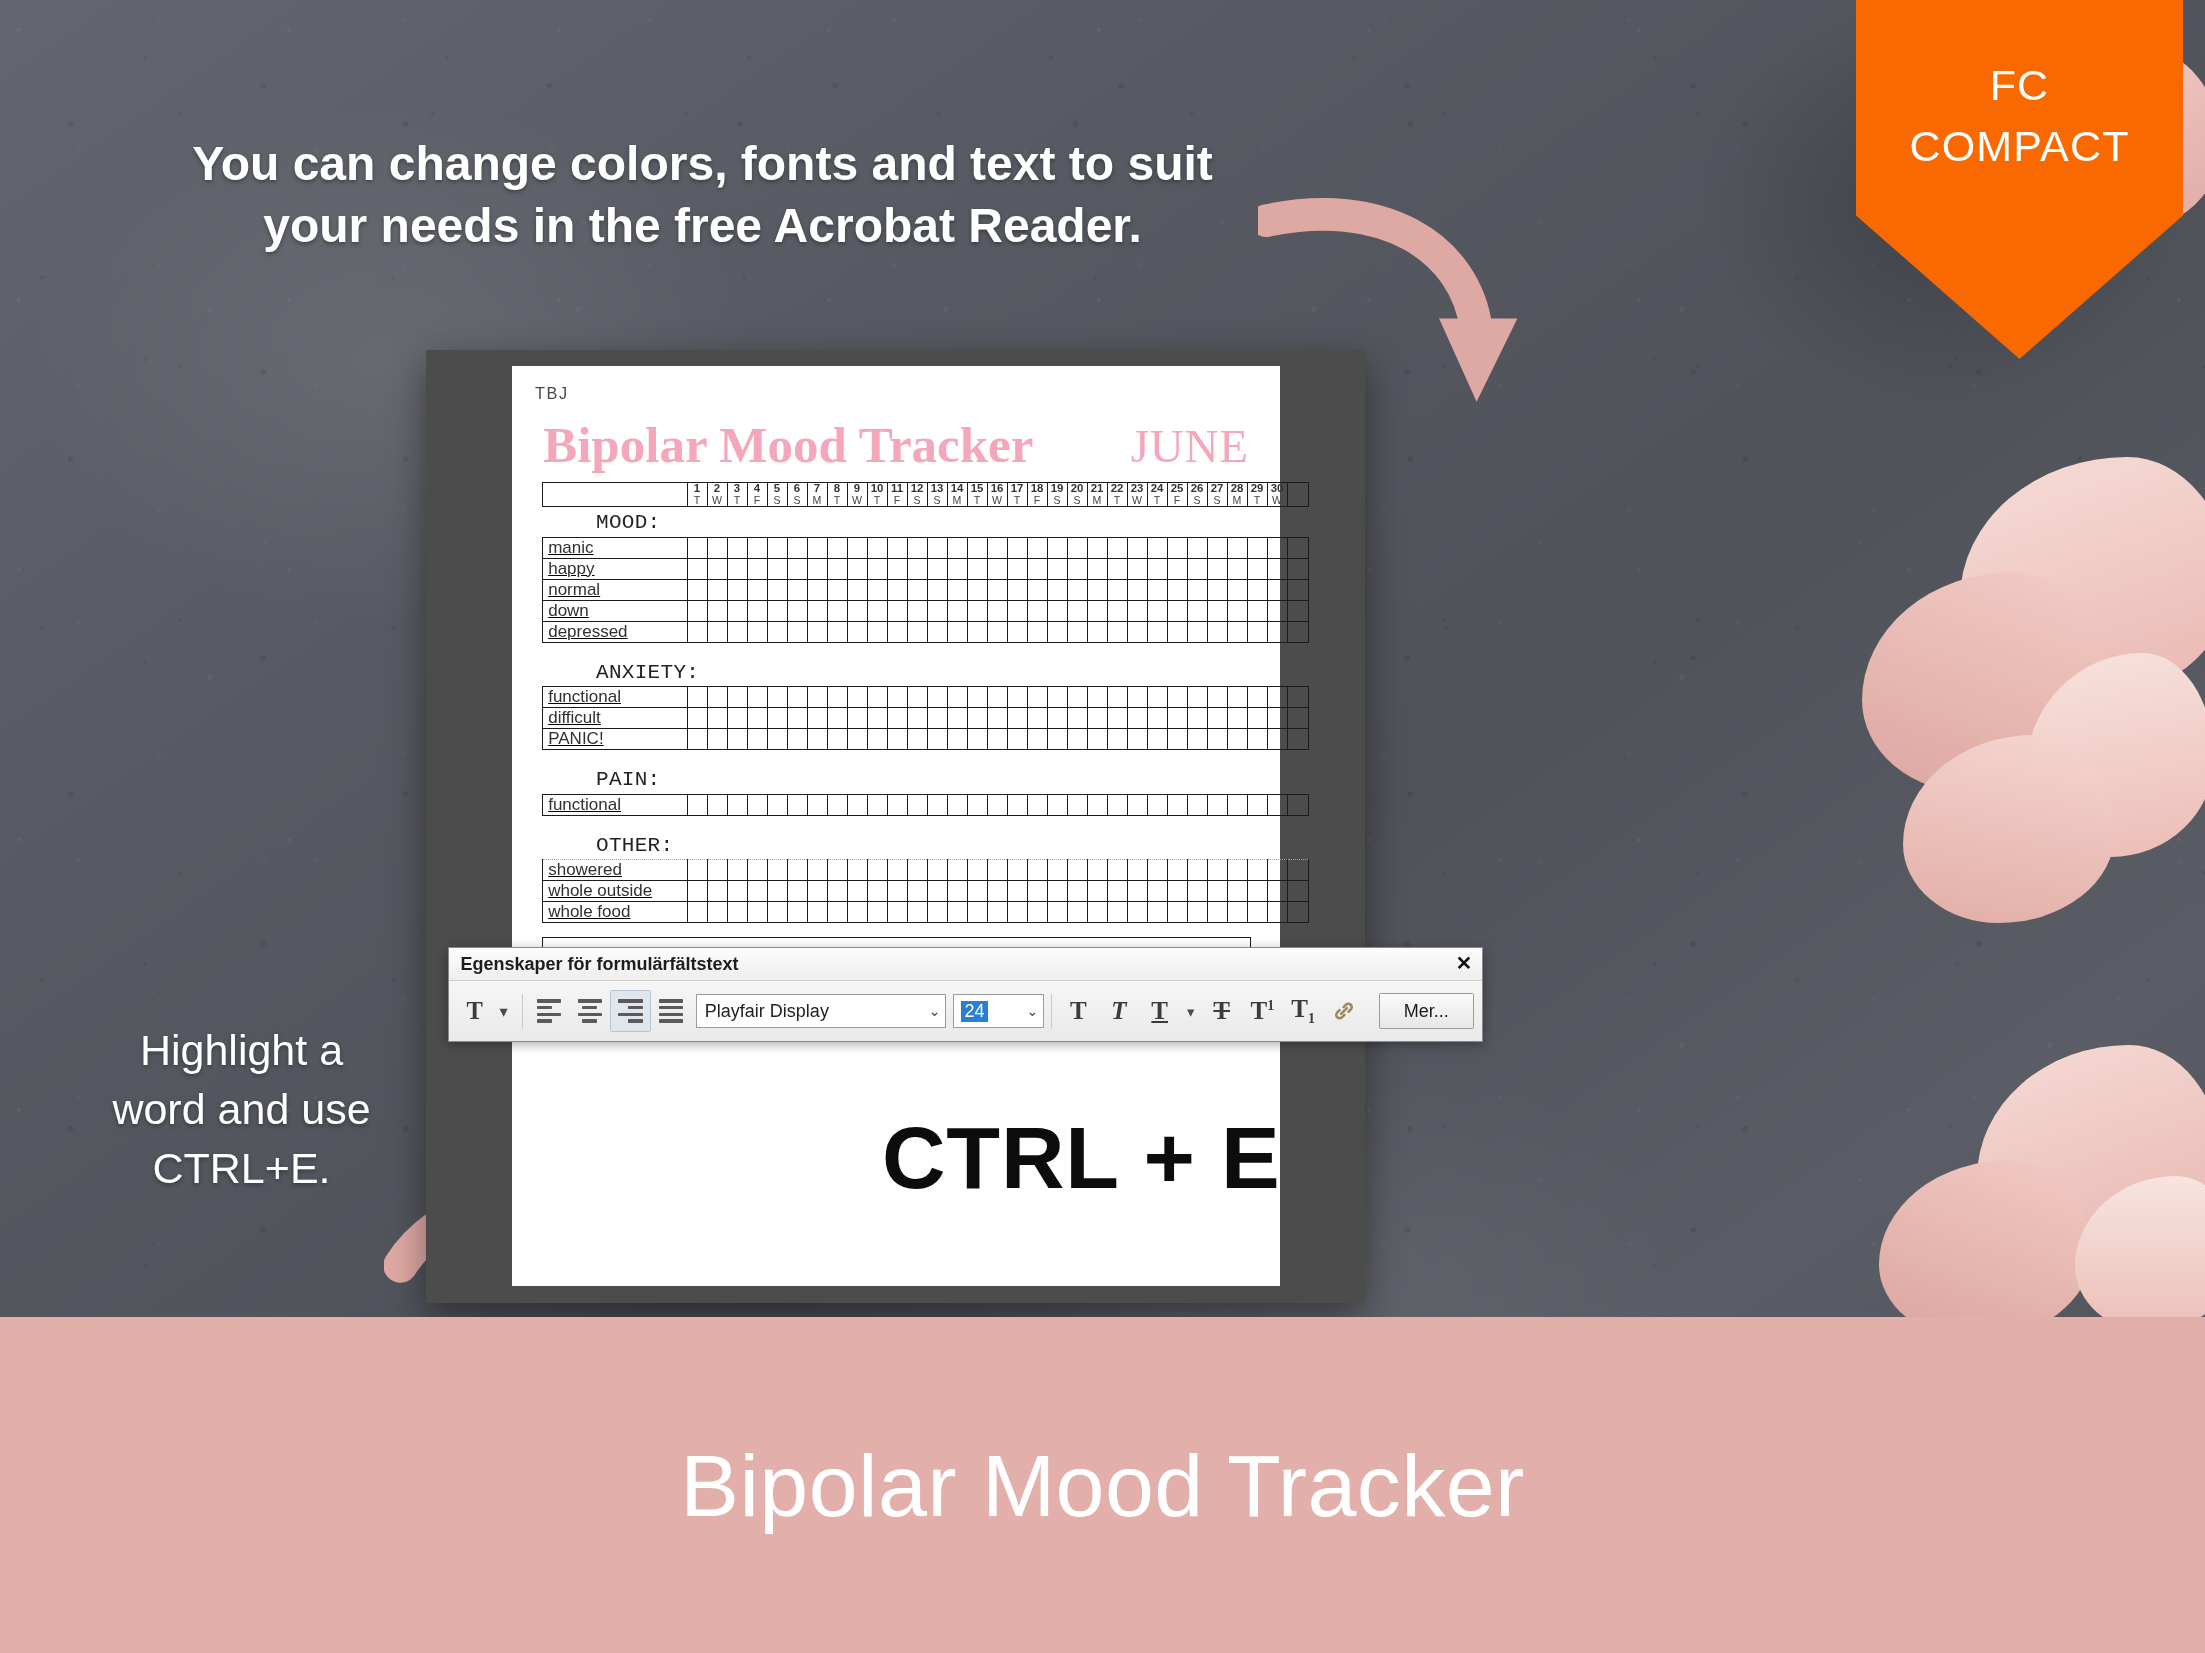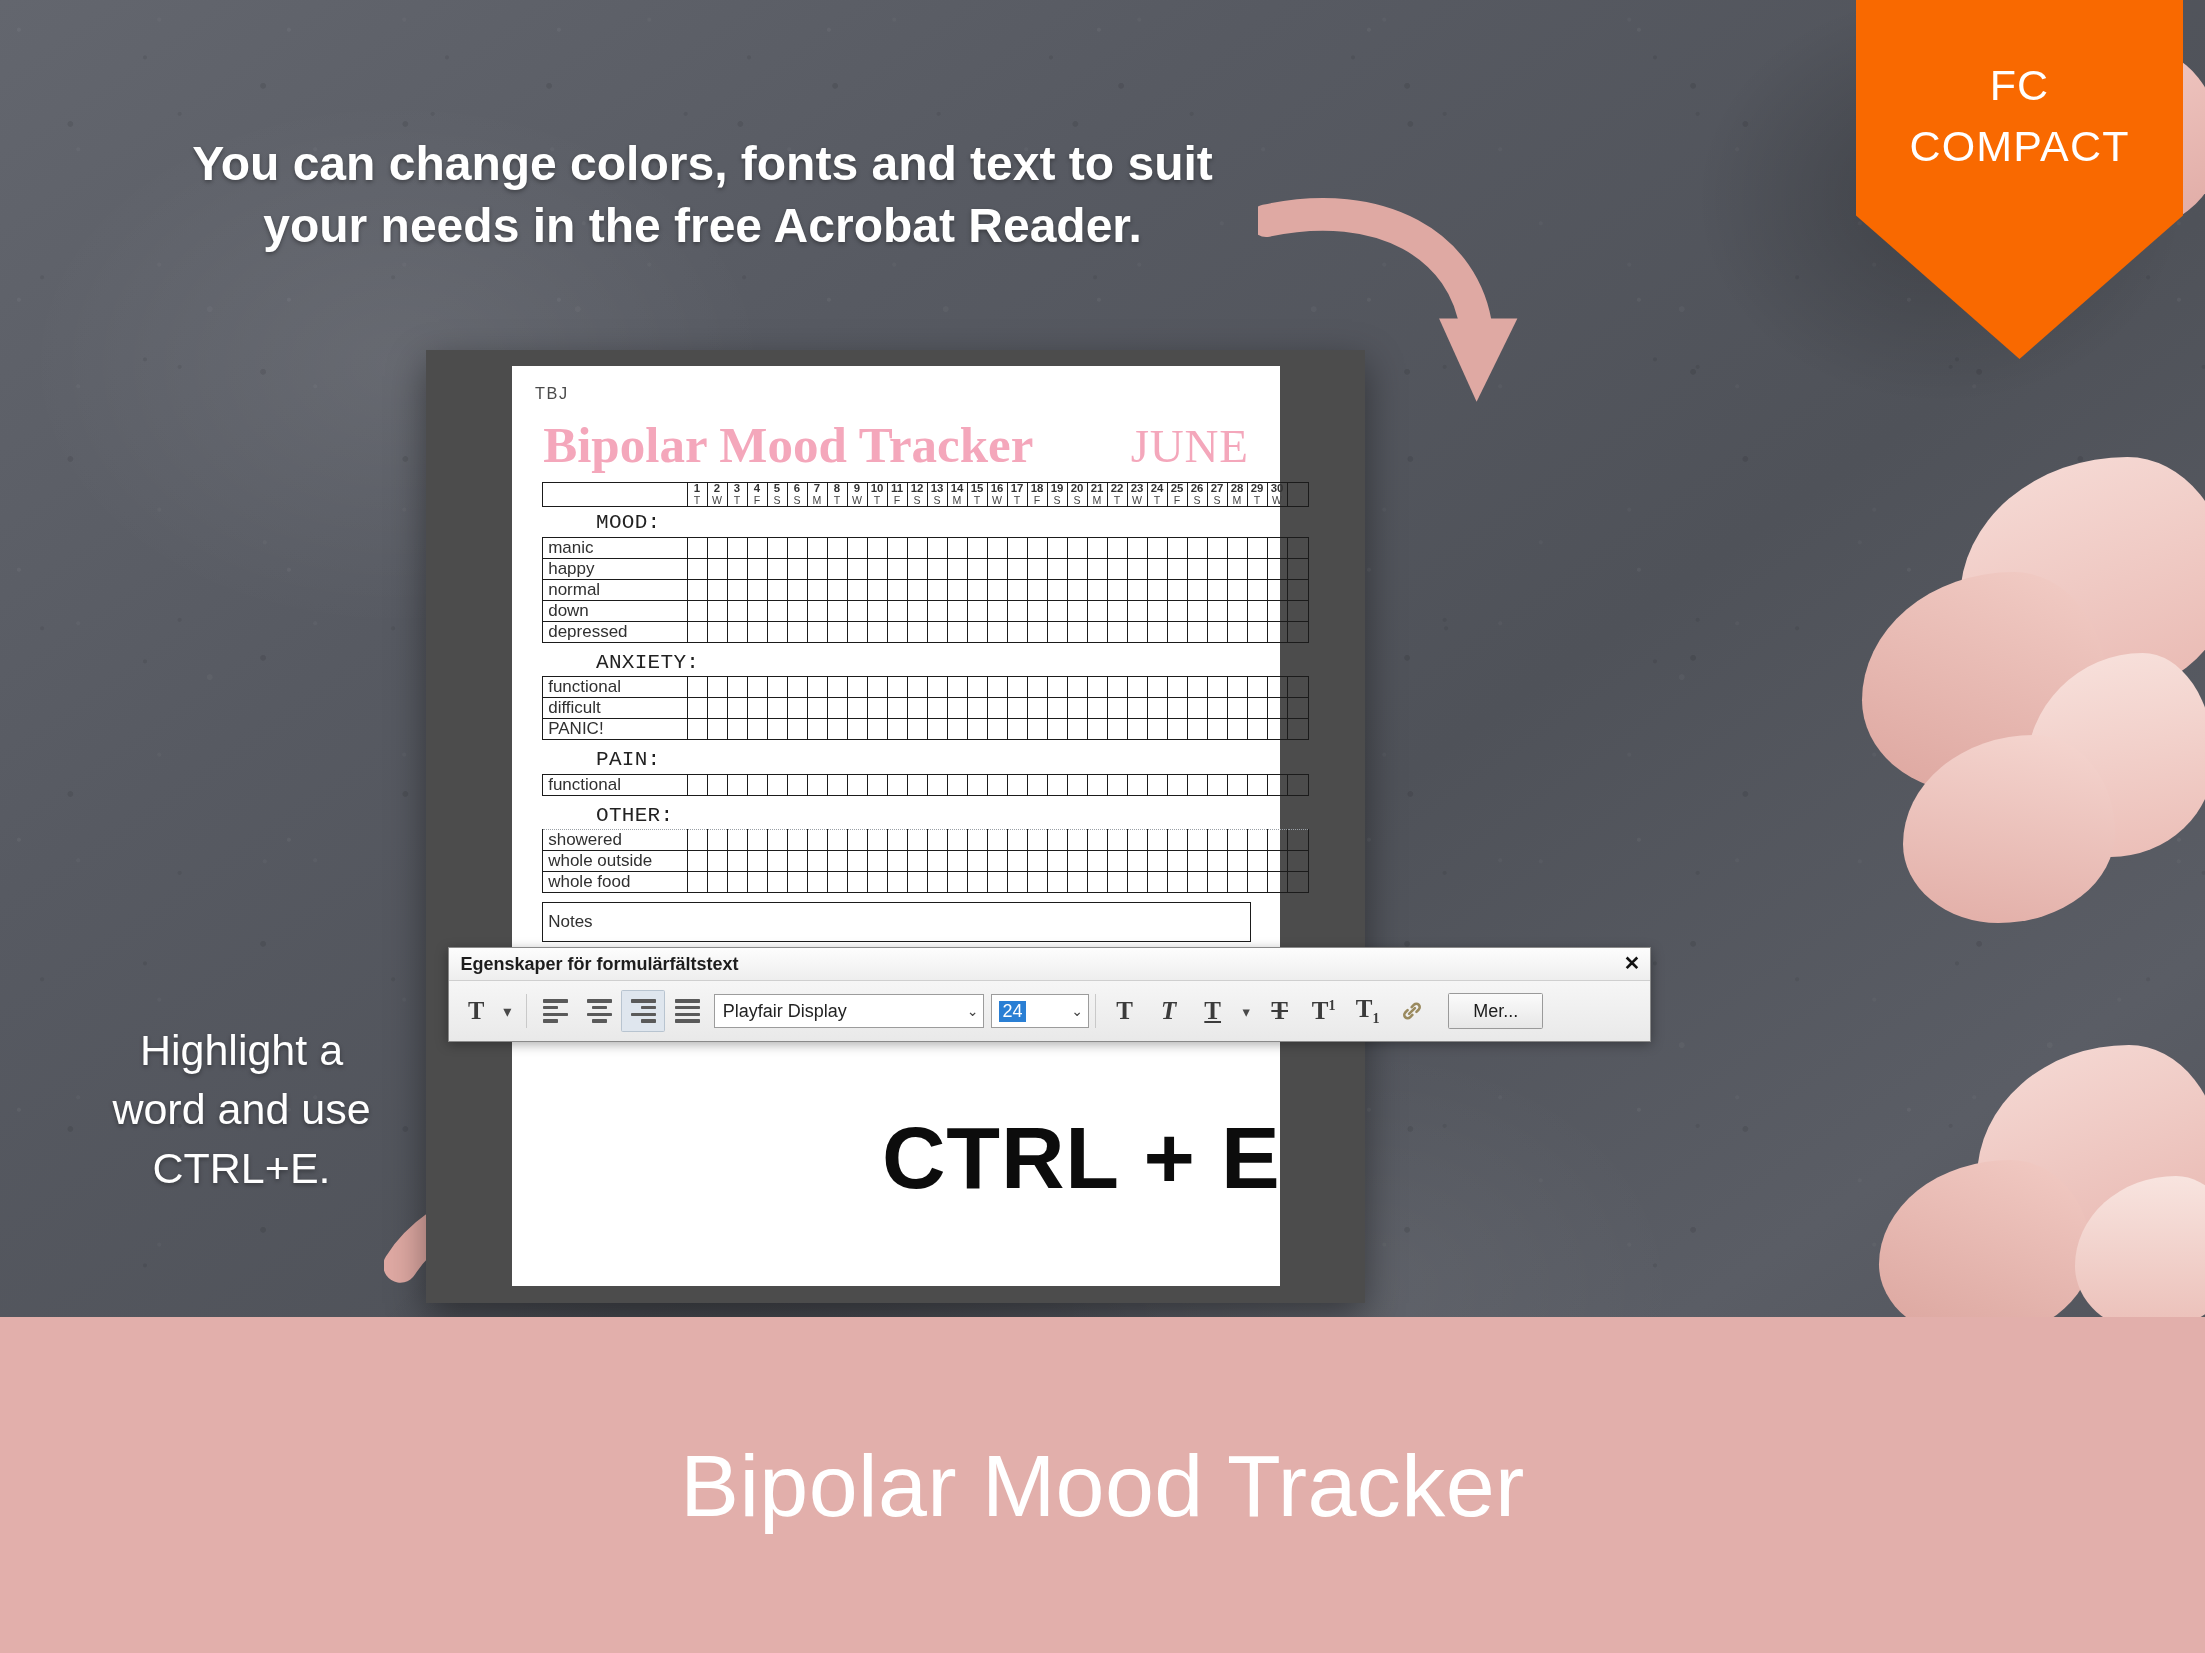--- a/index.html
+++ b/index.html
@@ -114,26 +114,26 @@
   .dayltr { font-size: 10.6px; color: #444; text-align: center; line-height: 1.05; }
 
   .row-label {
     font-size: 17px; color: #303030; padding-left: 5.7px;
     font-family: "Liberation Sans", sans-serif; white-space: nowrap;
   }
   .sec-title {
     font-size: 21px; color: #222; padding: 4.1px 0 2.5px 6.5px;
     font-family: Liberation Mono, monospace; letter-spacing: 0.3px; margin-left: 48px;
   }
-  .grid-block { margin-bottom: 4px; }
+  .grid-block { margin-bottom: 14px; text-decoration: underline; }
   .dotted-top td { border-top: 1.6px dotted #9aa0a6 !important; }
 
   
   #dialog {
-    position: absolute; left: 448px; top: 947px; width: 1203px; height: 95px;
+    position: absolute; left: 448px; top: 947px; width: 1035px; height: 95px;
     background: #f0f0f0; border: 0.8px solid #8a8a8a;
     box-shadow: 0 3.3px 11.4px rgba(0,0,0,.35);
   }
   #dlg-title-bar {
     height: 33px; background: linear-gradient(#fdfdfd, #eeeeee);
     display: flex; align-items: center; justify-content: space-between;
     padding: 0 9.8px 0 11.4px; border-bottom: 0.8px solid #cfcfcf;
   }
   #dlg-title { font-size: 18px; font-weight: 700; color: #1d1d1d; }
   #dlg-close { font-size: 19.6px; font-weight: 700; color: #111; cursor: pointer; line-height: 1; }

